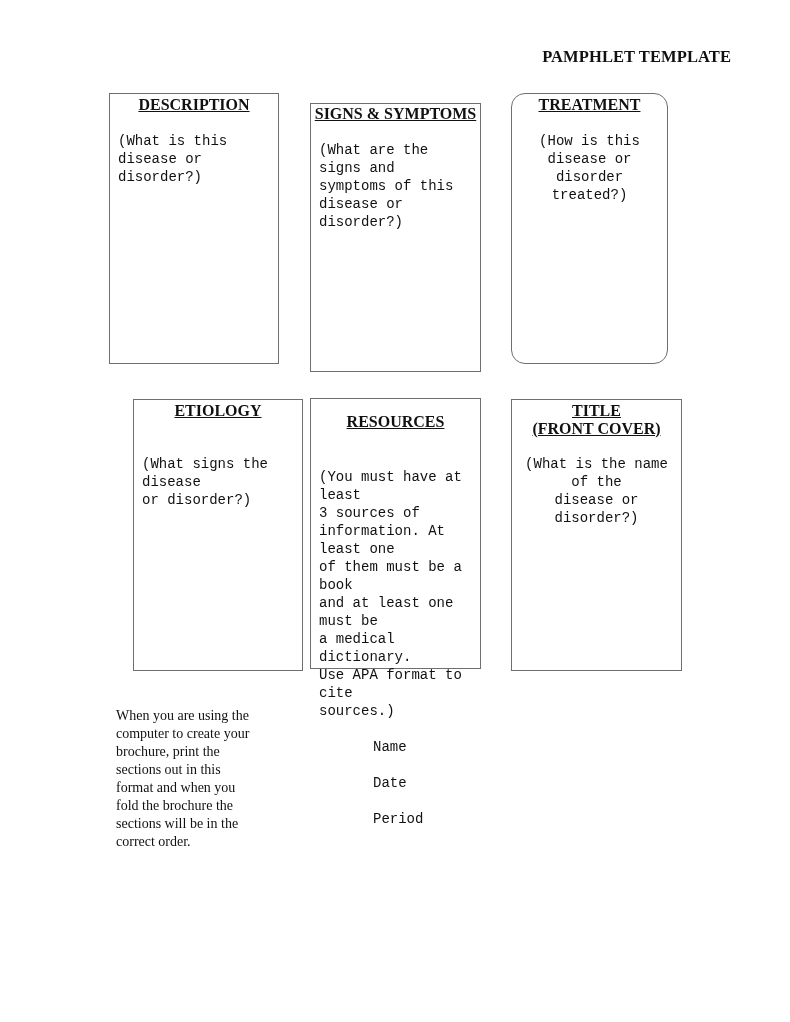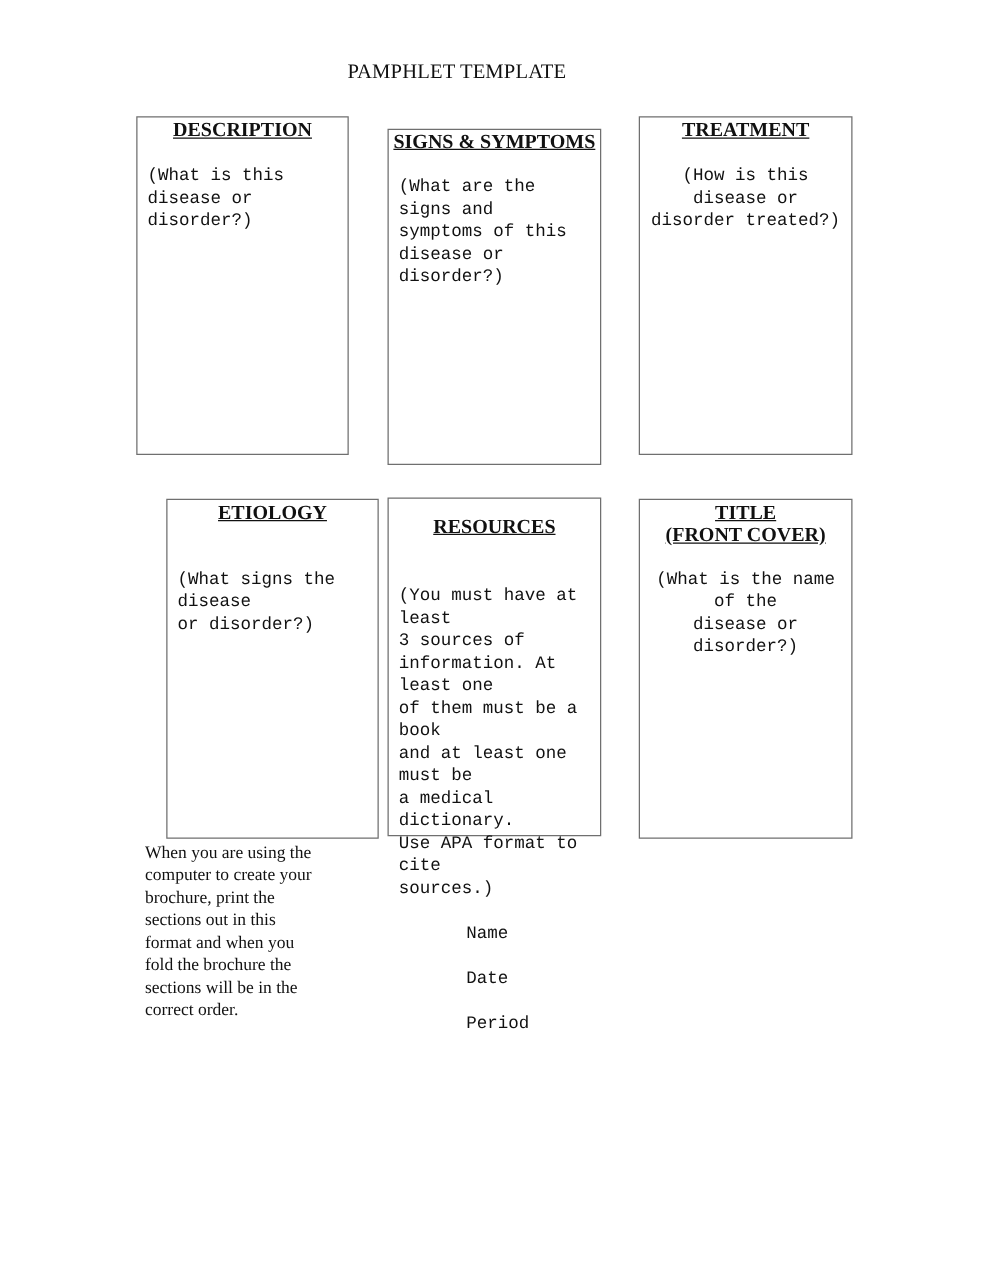--- a/index.html
+++ b/index.html
@@ -1,48 +1,48 @@
 <!DOCTYPE html>
 <html><head>
 <meta charset="utf-8">
 <style>
   html, body { margin: 0; padding: 0; background: #ffffff; }
   body { width: 790px; height: 1022px; position: relative; overflow: hidden;
          font-family: "Liberation Serif", "DejaVu Serif", serif; color: #111; }
-  .page-title { position: absolute; left: 0; width: 731px; top: 47px; text-align: center;
-                font-weight: normal; font-size: 16.5px; letter-spacing: 0.1px; }
+  .page-title { position: absolute; left: 0; width: 731px; top: 47px; text-align: right;
+                font-weight: bold; font-size: 16.5px; letter-spacing: 0.1px; }
   .box { position: absolute; border: 1.5px solid #6f6f6f; box-sizing: border-box;
          font-size: 14px; line-height: 18px; }
   .box-heading { display: block; font-weight: bold; text-decoration: underline;
                  text-align: center; font-size: 16px; line-height: 18px; margin-top: 2px; }
   .box-body { display: block; padding: 0 8px; white-space: pre-line; font-family: Liberation Mono, monospace; }
   .center { text-align: center; }
   .indent { padding-left: 54px; display: block; }
-  .note { position: absolute; left: 116px; top: 674px; width: 160px;
+  .note { position: absolute; left: 116px; top: 707px; width: 160px;
           font-size: 14px; line-height: 18px; white-space: pre-line; }
 </style>
 </head>
 <body>
 
 <div class="page-title">PAMPHLET TEMPLATE</div>
 
 <div class="box" style="left:109px; top:93px; width:170px; height:271px;">
   <span class="box-heading">DESCRIPTION</span>
   <span class="box-body" style="margin-top:18px;">(What is this disease or
 disorder?)</span>
 </div>
 
 <div class="box" style="left:310px; top:103px; width:171px; height:269px;">
   <span class="box-heading" style="margin-top:1px;">SIGNS &amp; SYMPTOMS</span>
   <span class="box-body" style="margin-top:18px;">(What are the signs and
 symptoms of this
 disease or disorder?)</span>
 </div>
 
-<div class="box" style="left:511px; top:93px; width:171px; height:271px;">
+<div class="box" style="left:511px; top:93px; width:157px; height:271px;border-radius:14px;">
   <span class="box-heading">TREATMENT</span>
   <span class="box-body center" style="margin-top:18px;">(How is this disease or
 disorder treated?)</span>
 </div>
 
 <div class="box" style="left:109px; top:399px; width:170px; height:272px;margin-left:24px;">
   <span class="box-heading">ETIOLOGY</span>
   <span class="box-body" style="margin-top:35px;">(What signs the disease
 or disorder?)</span>
 </div>

